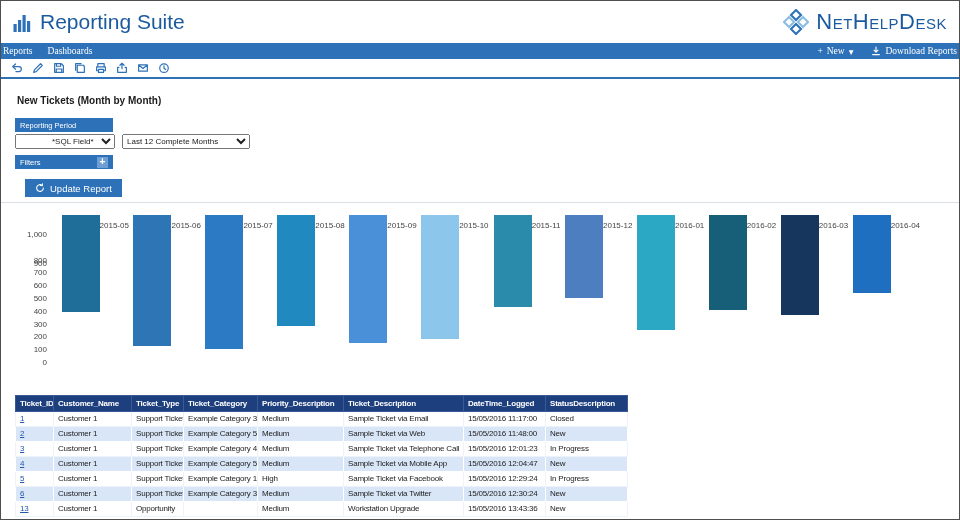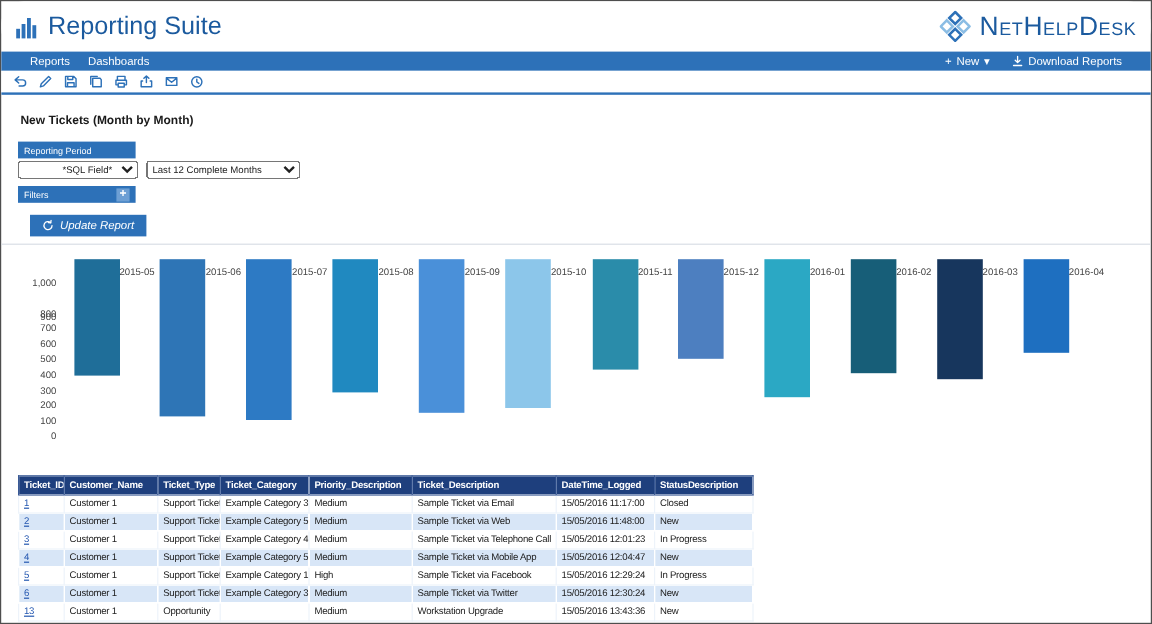--- a/index.html
+++ b/index.html
@@ -9,39 +9,39 @@
     width: 960px; height: 520px; background: #fff;
     border: 1px solid #4e4e4e; overflow: hidden; position: relative;
   }
   
   .app-header { height: 42px; display: flex; justify-content: space-between; align-items: center; padding: 0 12px; background: #fff; border-radius: 19px; }
   .logo-left { display: flex; align-items: center; gap: 7px; }
   .app-title { font-size: 21px; color: #1b5a9e; }
   .brand { display: flex; align-items: center; gap: 7px; }
   .brand-name { font-size: 22px; color: #1b5a9e; font-variant: small-caps; letter-spacing: .5px; }
   
-  .nav { height: 16px; background: #2d71b8; display: flex; align-items: center; padding: 0 24px; color: #fff; font-size: 9.5px; }
+  .nav { height: 16px; background: #2d71b8; display: flex; align-items: center; padding: 0 2px; color: #fff; font-size: 9.5px; font-family: Liberation Serif, serif; }
   .nav-left { display: flex; gap: 15px; }
   .nav-right { margin-left: auto; display: flex; gap: 18px; align-items: center; }
   .nav-item { cursor: pointer; white-space: nowrap; }
   .nav-action { display: inline-flex; align-items: center; gap: 4px; }
   
   .toolbar { height: 20px; display: flex; align-items: center; gap: 9px; padding: 0 10px; border-bottom: 2px solid #2d71b8; background: #fff; }
   .tb-icon { width: 12px; height: 12px; display: inline-flex; cursor: pointer; }
   
   .main { padding: 8px 14px 0 14px; }
   .report-title { font-size: 10px; font-weight: 700; color: #1a1a1a; margin: 8px 0 12px 2px; }
   .blue-label { width: 98px; background: #2d71b8; color: #fff; font-size: 7.5px; padding: 3px 5px; display: flex; justify-content: space-between; align-items: center; height: 14px; }
   .selects-row { display: flex; gap: 7px; margin-top: 2px; }
   select { font-size: 8px; height: 15px; font-family: "Liberation Sans", sans-serif; color: #222; }
   .sql-select { width: 100px; padding-left: 32px; }
   .period-select { width: 128px; }
   .filters-box { margin-top: 6px; }
   .plus-btn { background: #6d9fd4; width: 11px; height: 11px; display: flex; align-items: center; justify-content: center; font-size: 10px; font-weight: 700; cursor: pointer; line-height: 1; }
-  .update-btn { margin: 10px 0 0 10px; background: #2d71b8; border: none; color: #fff; font-size: 9.5px; height: 18px; padding: 0 10px; display: inline-flex; align-items: center; gap: 5px; cursor: pointer; font-family: "Liberation Sans", sans-serif; font-style: italic; }
+  .update-btn { margin: 10px 0 0 10px; background: #2d71b8; border: none; color: #fff; font-size: 9.5px; height: 18px; padding: 0 10px; display: inline-flex; align-items: center; gap: 5px; cursor: pointer; font-family: "Liberation Sans", sans-serif; }
   .divider { border: none; border-top: 1px solid #d9dee5; margin: 5px -14px 0 -14px; }
   
   .chart { position: relative; width: 905px; height: 168px; margin: 12px 0 12px 0; }
   .y-axis { position: absolute; left: 0; top: 0; bottom: 0; width: 36px; }
   .ytick { position: absolute; right: 4px; font-size: 8px; color: #444; line-height: 1; }
   .plot { position: absolute; left: 42px; right: 0; top: 0; bottom: 0; display: flex; }
   .slot { flex: 1; display: flex; flex-direction: row; justify-content: flex-end; }
   .bar { width: 38px; }
   .xlabel { height: 14px; font-size: 8px; color: #444; margin-top: 6px; }
   

